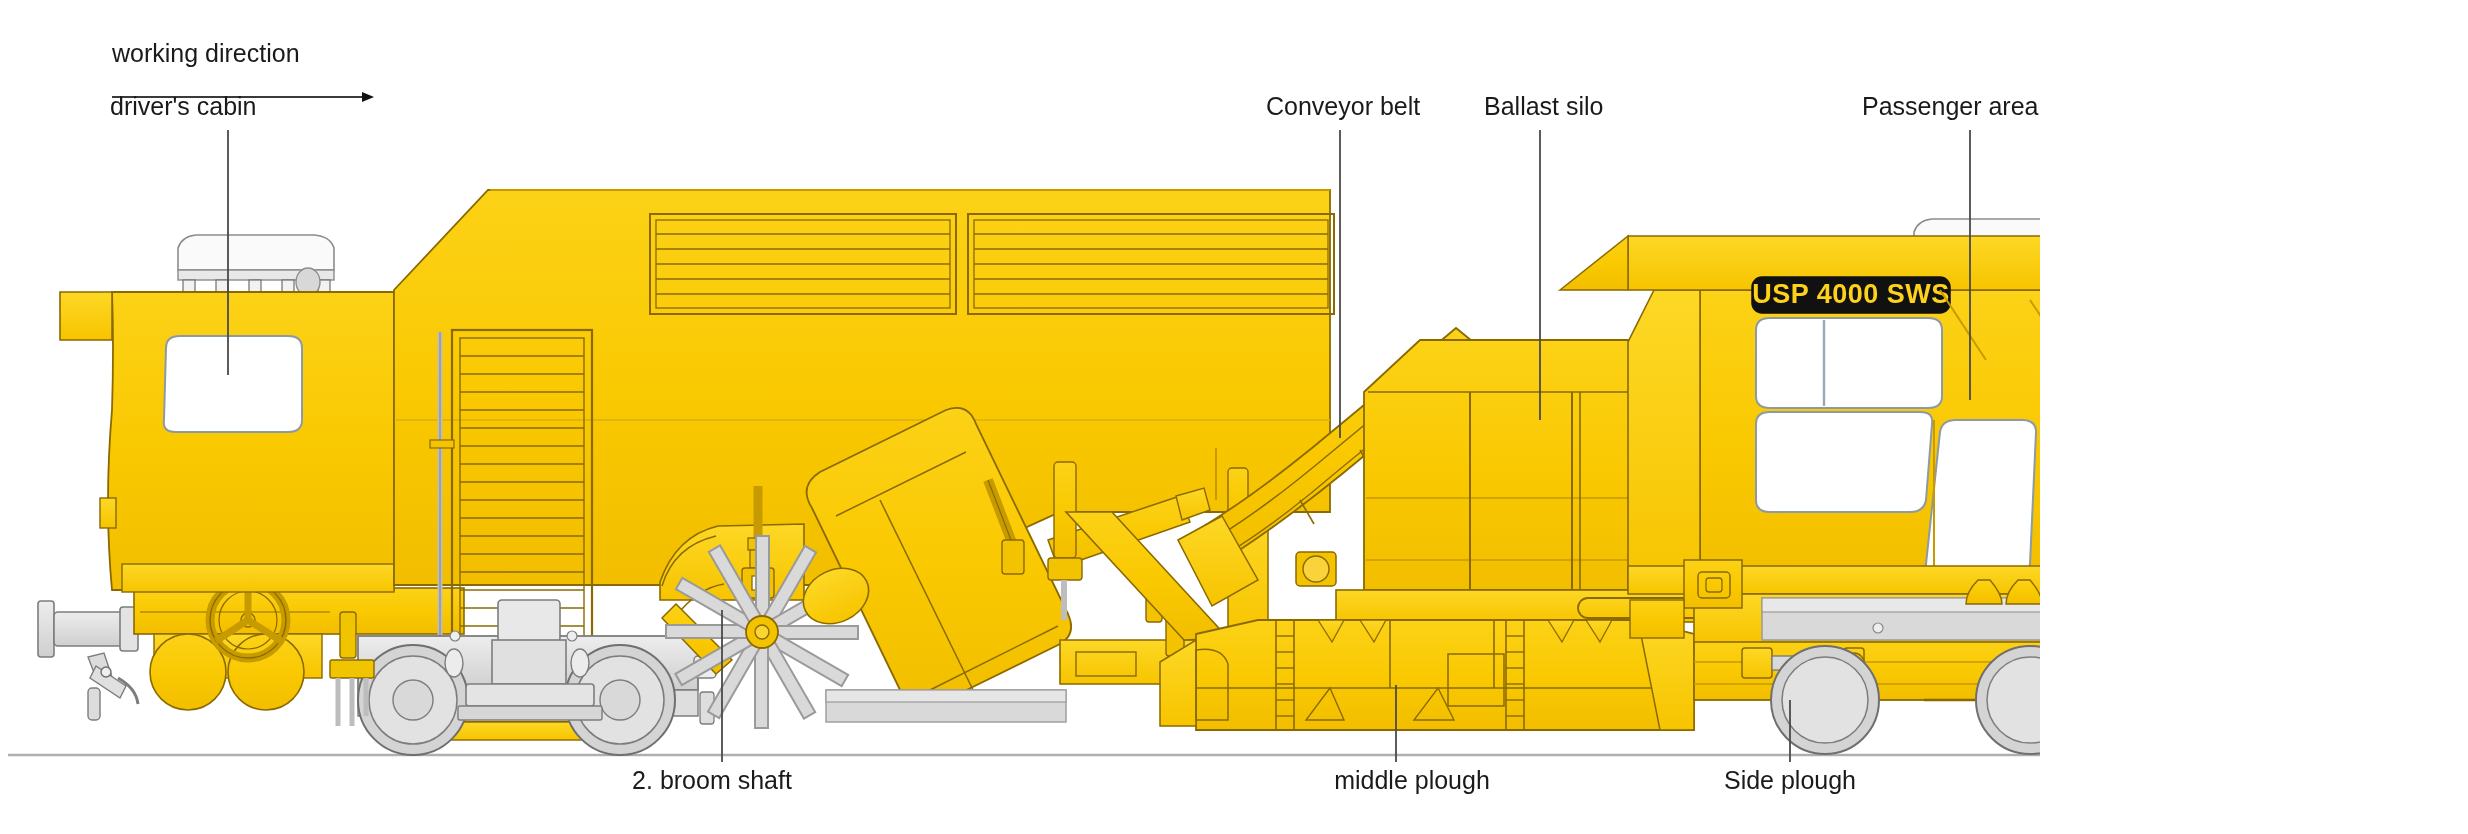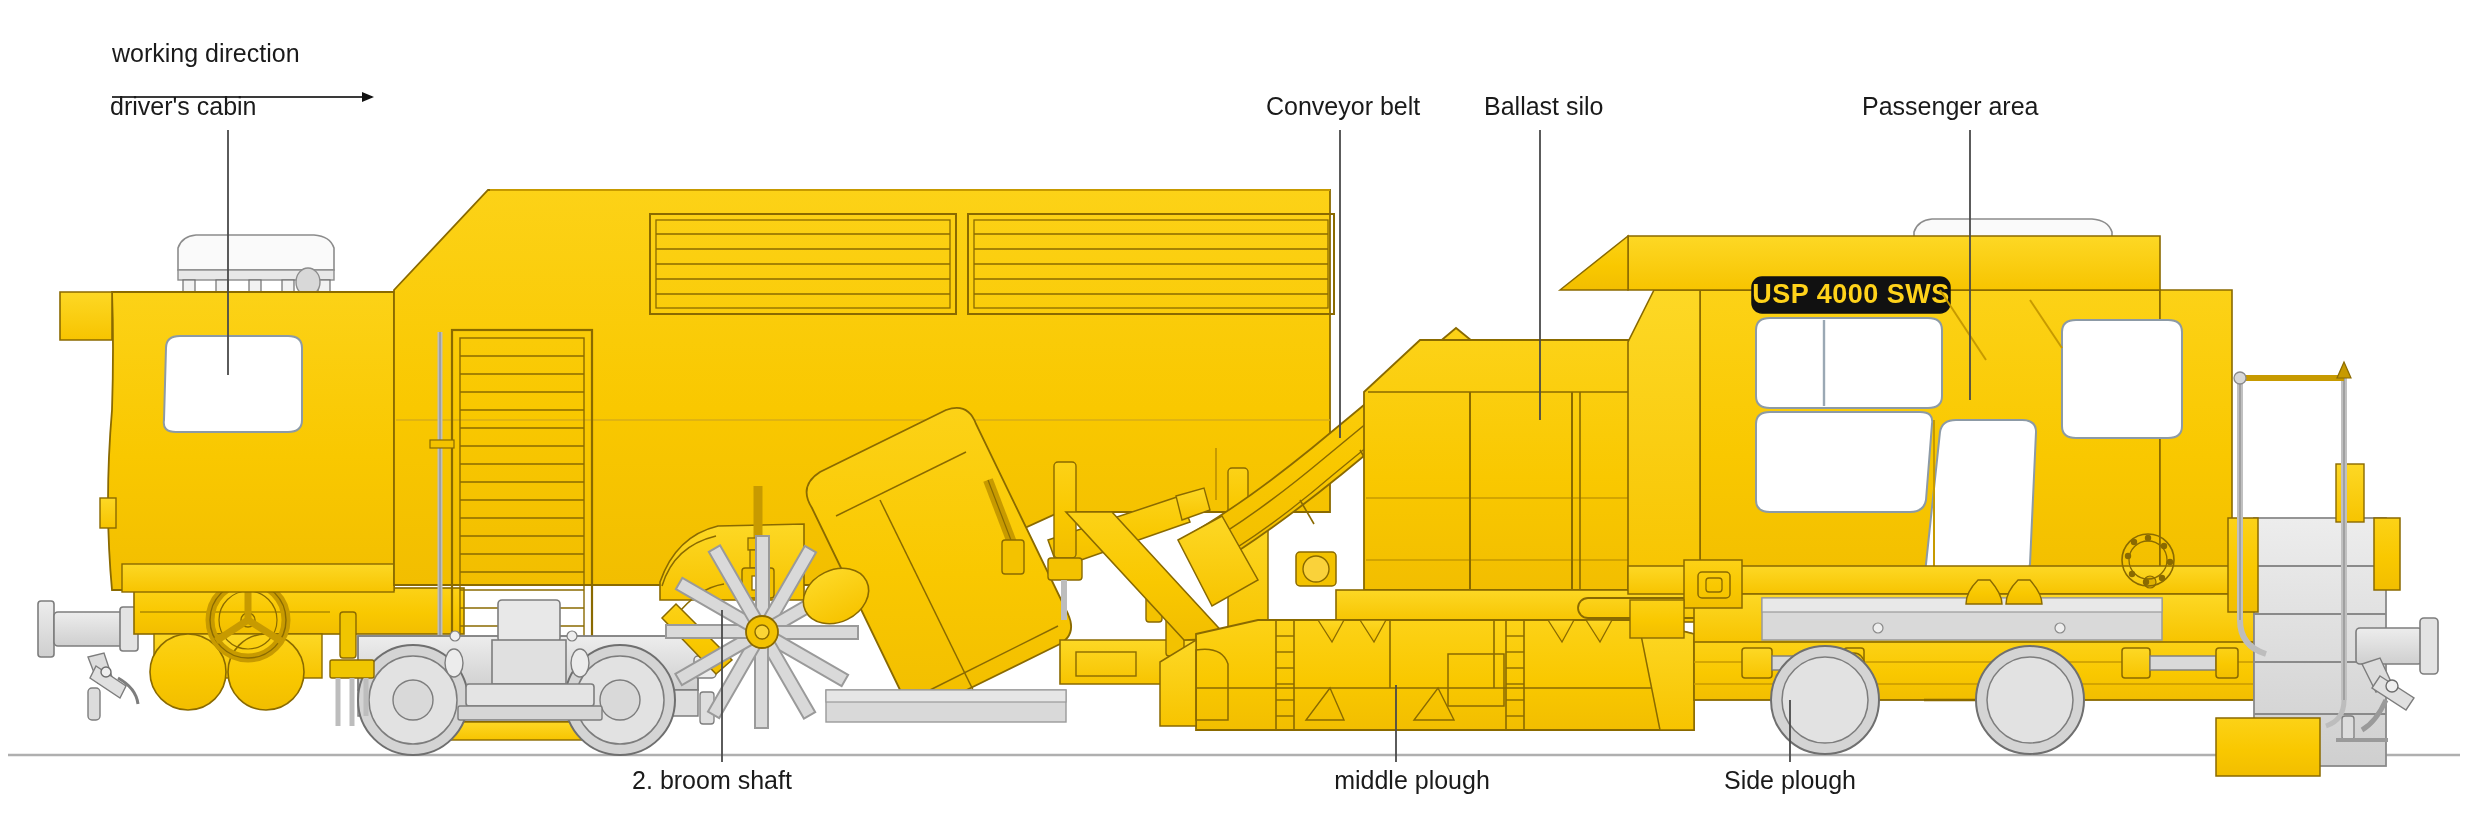--- a/index.html
+++ b/index.html
@@ -6,21 +6,21 @@
   html, body {
     margin: 0;
     padding: 0;
     background: #ffffff;
   }
   body {
     font-family: "Liberation Sans", sans-serif;
   }
   #stage {
     position: relative;
-    width: 2468px;
+    width: 2040px;
     height: 834px;
     background: #ffffff;
     overflow: hidden;
   }
   #stage svg {
     display: block;
     width: 2468px;
     height: 834px;
   }
   .callout-text {

